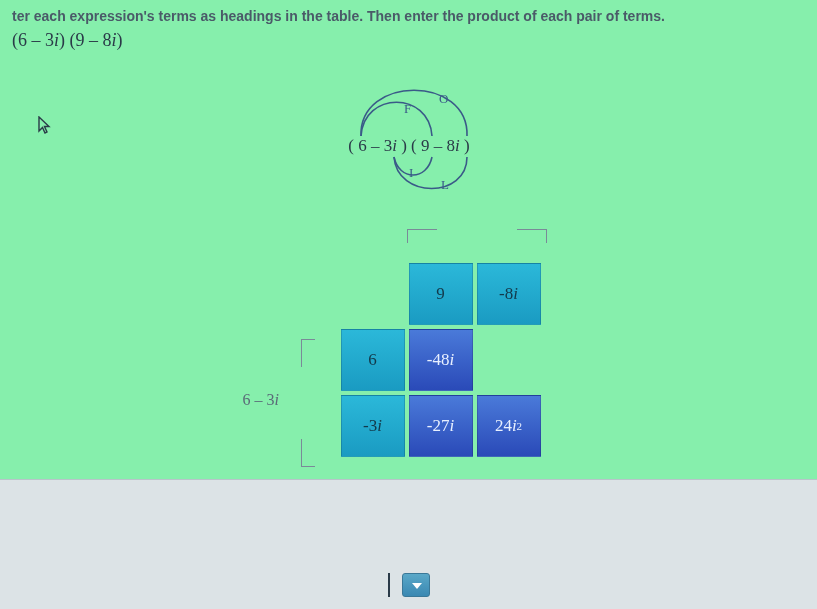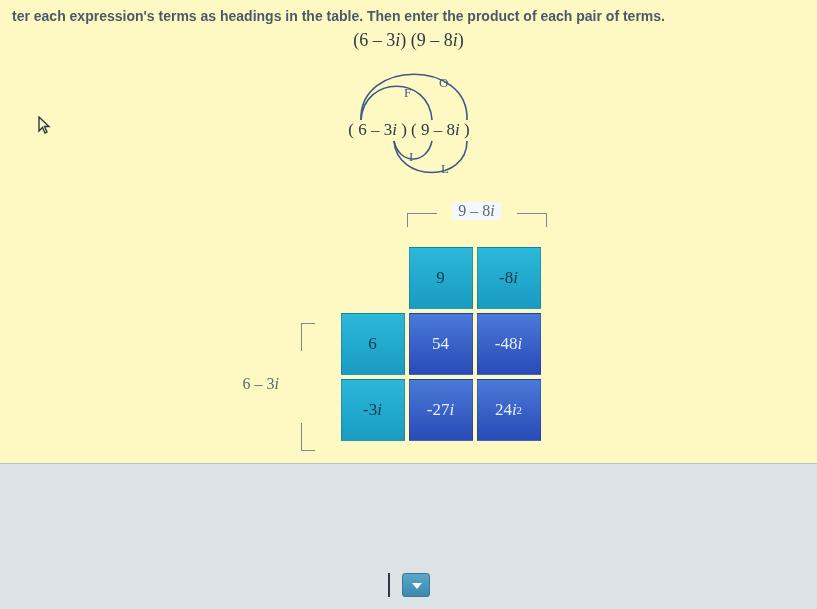--- a/index.html
+++ b/index.html
@@ -5,41 +5,40 @@
     * { box-sizing: border-box; margin: 0; padding: 0; }
     body {
       font-family: Arial, Helvetica, sans-serif;
       background: #dce3e6;
       width: 817px;
       height: 609px;
       overflow: hidden;
       position: relative;
     }
     .content-area {
-      background: #fef9c3;
+      background: #86efac;
       border: 1px solid #b8c4ca;
       border-top: none;
       border-left: none;
       border-right: none;
       padding: 8px 12px 20px 12px;
       position: relative;
     }
     .instruction {
       font-size: 14px;
       font-weight: bold;
       color: #4a5a68;
       text-align: left;
       padding-bottom: 6px;
     }
     .main-expr {
       font-size: 18px;
       color: #2a3a48;
-      text-align: center;
-      font-family: 'Times New Roman', serif;
-      margin-bottom: 14px;
+      font-family: 'Times New Roman', serif;
+      margin-bottom: 30px;
     }
     .foil-wrap {
       text-align: center;
       position: relative;
       height: 120px;
       margin-bottom: 20px;
     }
     .foil-svg {
       display: inline-block;
     }
@@ -199,40 +198,36 @@
       <path d="M 85 76 C 90 100, 118 100, 123 76" fill="none" stroke="#3a5a88" stroke-width="1.6"></path>
       <text x="100" y="96" font-family="Times New Roman, serif" font-size="13" fill="#3a5a88">I</text>
 
       <path d="M 85 76 C 88 118, 158 118, 158 76" fill="none" stroke="#3a5a88" stroke-width="1.6"></path>
       <text x="132" y="108" font-family="Times New Roman, serif" font-size="13" fill="#3a5a88">L</text>
     </svg>
   </div>
 
   <div class="table-wrap">
     <div class="top-bracket-left"></div>
-    <div class="top-label">
-      <span class="top-label-text">9 – 8<span class="ital">i</span></span>
-    </div>
     <div class="top-bracket-right"></div>
 
     <div class="left-label-wrap">
       <div class="left-bracket-top"></div>
       <div class="left-label">6 – 3<span class="ital">i</span></div>
       <div class="left-bracket-bot"></div>
     </div>
 
     <div class="grid">
       <div class="row">
         <div class="cell empty"></div>
         <div class="cell header">9</div>
         <div class="cell header">-8<span class="ital">i</span></div>
       </div>
       <div class="row">
         <div class="cell header">6</div>
-        <div class="cell prod">54</div>
         <div class="cell prod">-48<span class="ital">i</span></div>
       </div>
       <div class="row">
         <div class="cell header">-3<span class="ital">i</span></div>
         <div class="cell prod">-27<span class="ital">i</span></div>
         <div class="cell prod">24<span class="ital">i</span><sup>2</sup></div>
       </div>
     </div>
   </div>
 

